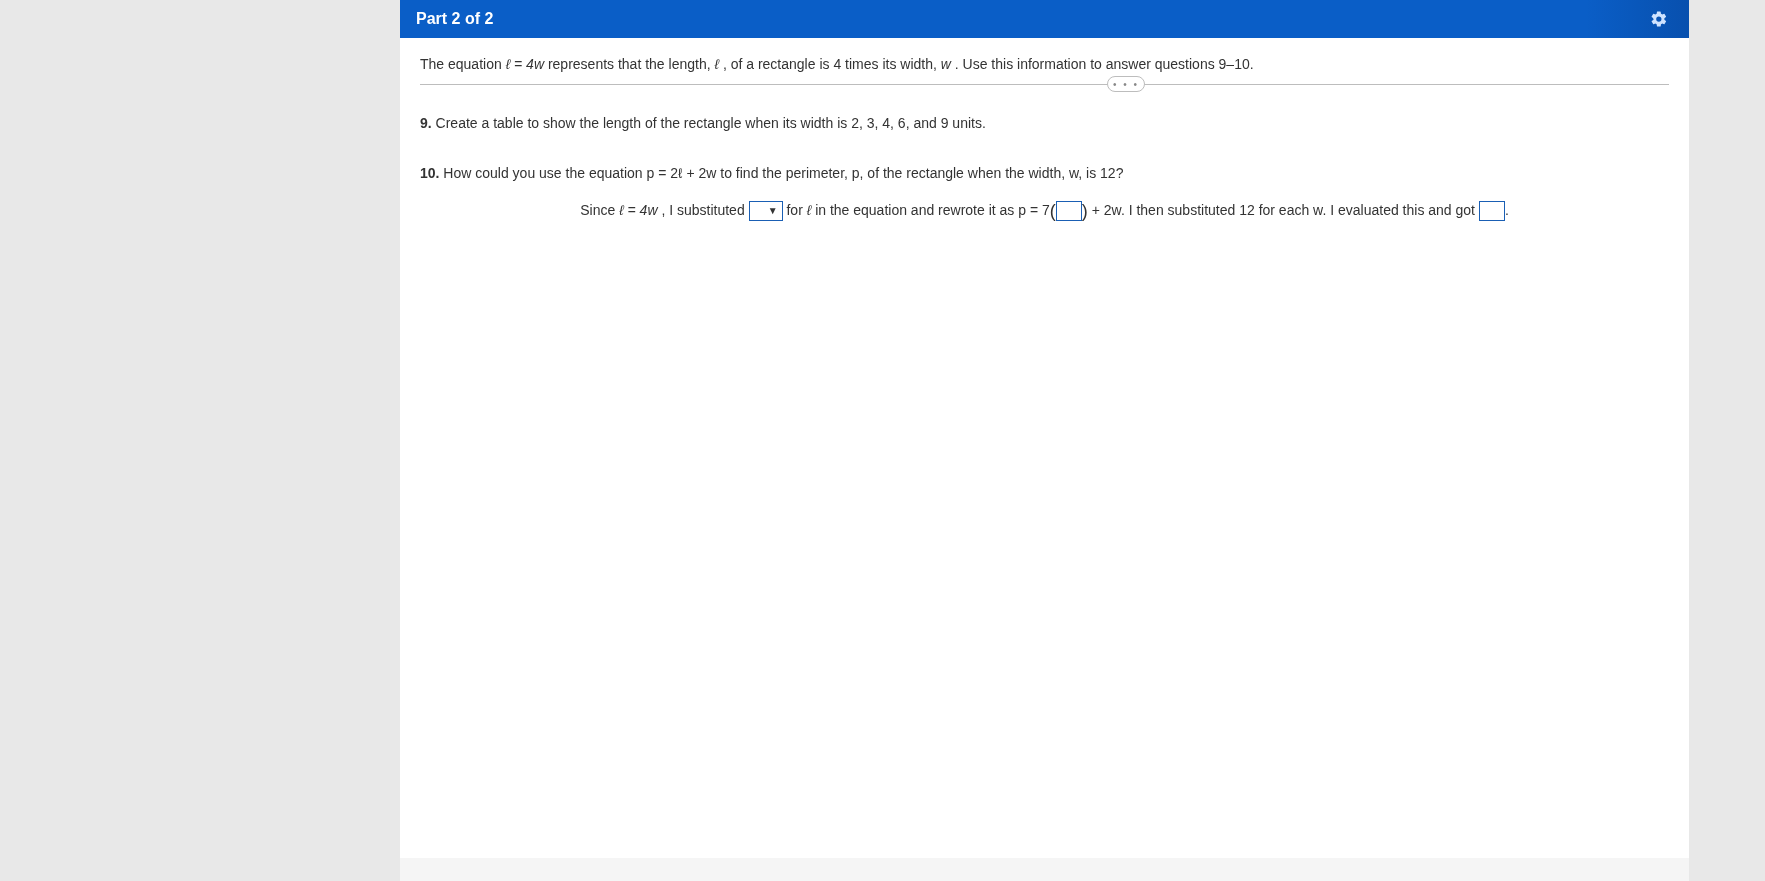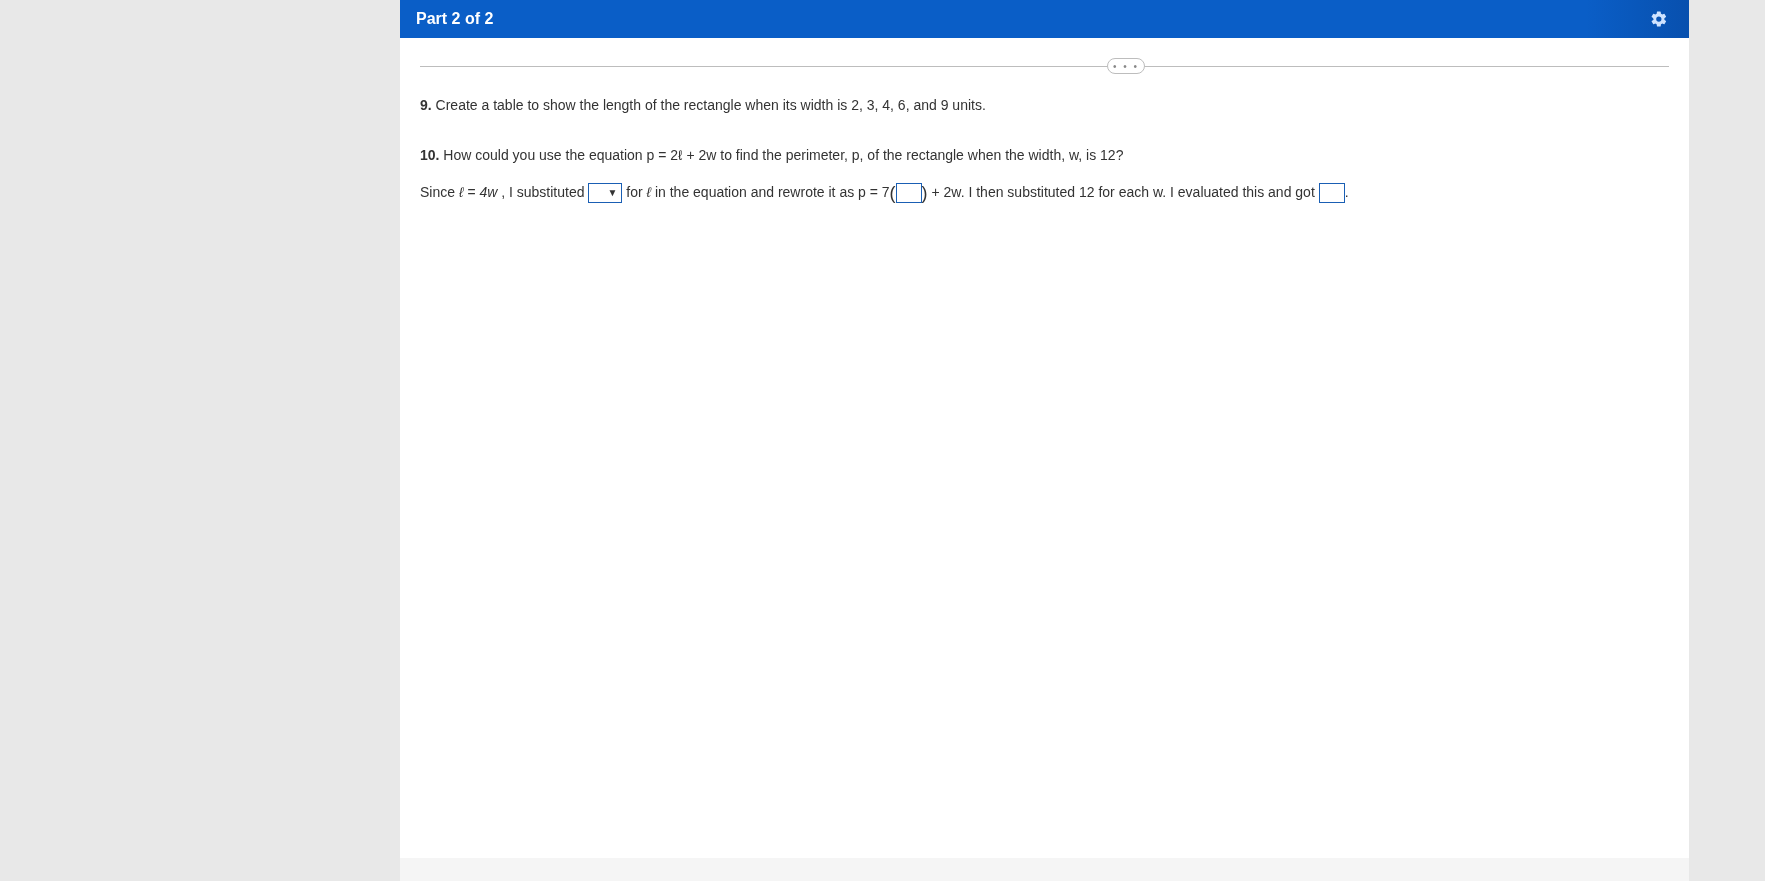--- a/index.html
+++ b/index.html
@@ -109,20 +109,21 @@
       border: 1px solid #808080;
       display: inline-block;
       min-width: 28px;
       padding: 0 6px;
       text-align: center;
     }
     .q10-line {
       margin-top: 12px;
       font-size: 14px;
       line-height: 2;
+      text-align: center;
     }
     .dropdown {
       display: inline-flex;
       align-items: center;
       border: 1px solid #1a5fb4;
       padding: 1px 4px;
       min-width: 34px;
       height: 20px;
       vertical-align: middle;
       background: #fff;
@@ -162,20 +163,29 @@
       <span>Part 2 of 2</span>
       <span class="gear-icon">
         <svg viewBox="0 0 24 24" width="18" height="18">
             <path d="M19.14,12.94a7.14,7.14,0,0,0,.05-.94,7.14,7.14,0,0,0-.05-.94l2.11-1.65a.5.5,0,0,0,.12-.64l-2-3.46a.5.5,0,0,0-.61-.22l-2.49,1a7,7,0,0,0-1.63-.94l-.38-2.65A.5.5,0,0,0,13.77,2H9.77a.5.5,0,0,0-.49.42L8.9,5.07a7,7,0,0,0-1.63.94l-2.49-1a.5.5,0,0,0-.61.22l-2,3.46a.5.5,0,0,0,.12.64L4.4,11.06A7.14,7.14,0,0,0,4.35,12a7.14,7.14,0,0,0,.5.94L2.29,14.59a.5.5,0,0,0-.12.64l2,3.46a.5.5,0,0,0,.61.22l2.49-1a7,7,0,0,0,1.63.94l.38,2.65a.5.5,0,0,0,.49.42h4a.5.5,0,0,0,.49-.42l.38-2.65a7,7,0,0,0,1.63-.94l2.49,1a.5.5,0,0,0,.61-.22l2-3.46a.5.5,0,0,0-.12-.64ZM11.77,15.5A3.5,3.5,0,1,1,15.27,12,3.5,3.5,0,0,1,11.77,15.5Z"></path>
           </svg>
       </span>
     </div>
 
     <div class="content">
 
+      <div class="intro">
+        <span>The equation </span>
+        <span class="ell">ℓ = 4w</span>
+        <span> represents that the length, </span>
+        <span class="ell">ℓ</span>
+        <span>, of a rectangle is 4 times its width, </span>
+        <span class="ell">w</span>
+        <span>. Use this information to answer questions 9–10.</span>
+      </div>
 
       <div class="divider-row">
         <div class="divider-pill">
           <span>• • •</span>
         </div>
       </div>
 
       <div class="question">
         <span class="qnum">9.</span>
         <span> Create a table to show the length of the rectangle when its width is 2, 3, 4, 6, and 9 units.</span>

